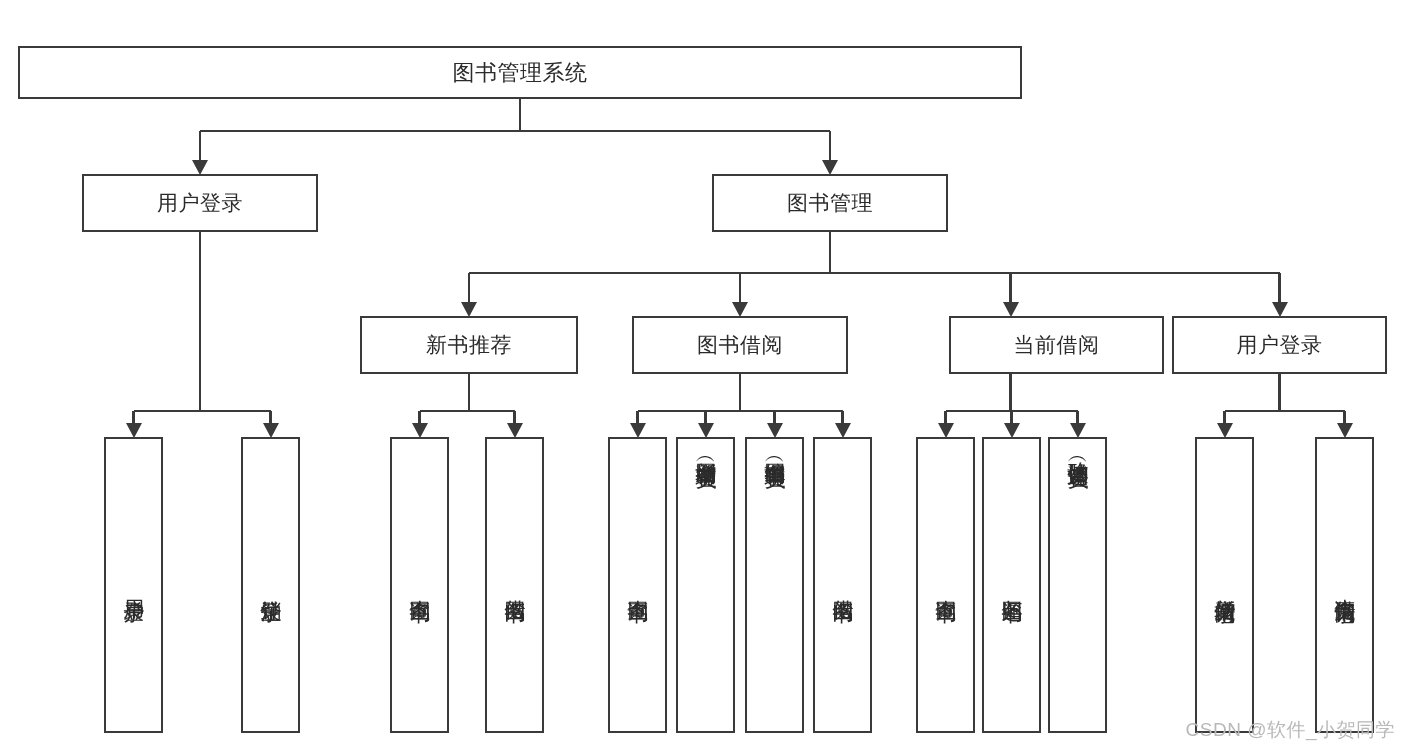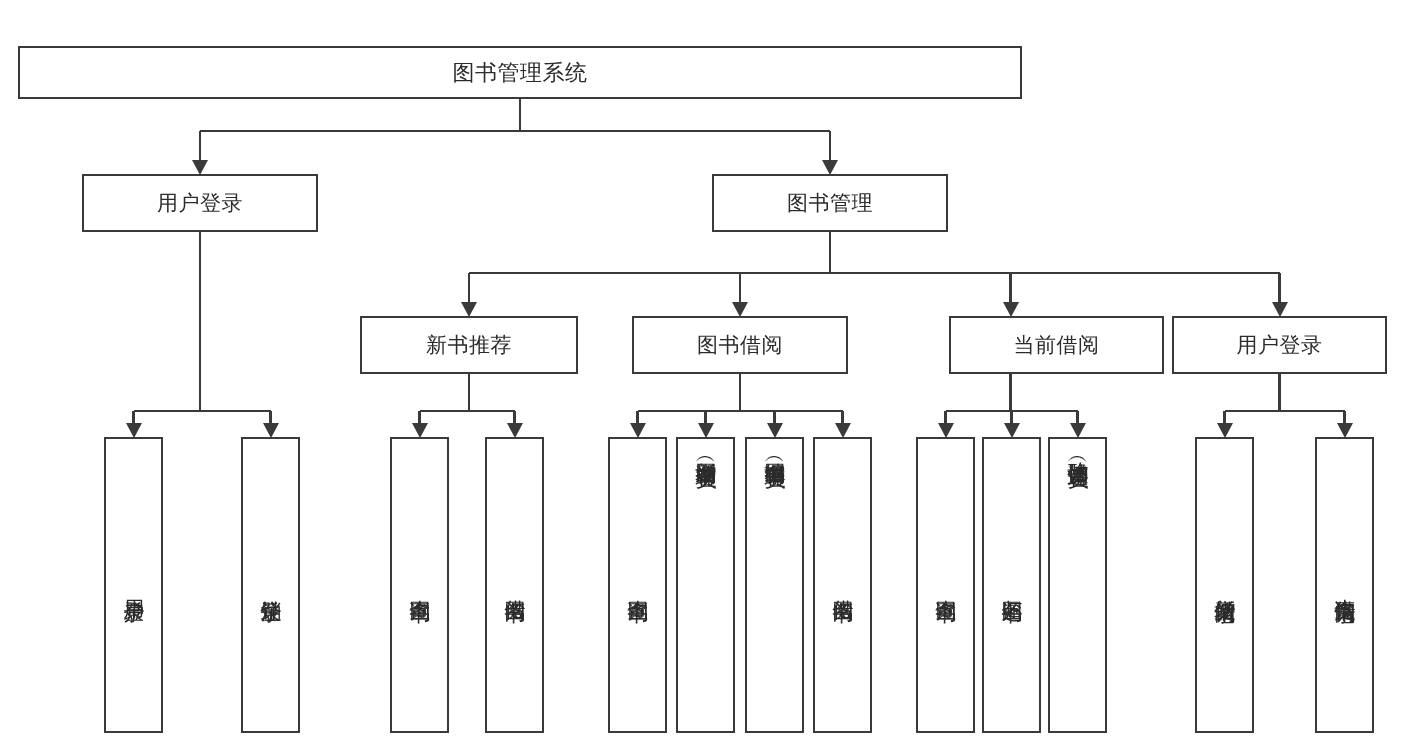--- a/index.html
+++ b/index.html
@@ -208,14 +208,15 @@
         <span class="node-label">确认归还（管理员）</span>
       </div>
       <div class="node leaf center" style="left: 1195px; top: 437px; width: 59px; height: 296px;">
         <span class="node-label">新增借阅记录</span>
       </div>
       <div class="node leaf center" style="left: 1315px; top: 437px; width: 59px; height: 296px;">
         <span class="node-label">查询借阅记录</span>
       </div>
     </div>
 
+  <div id="watermark">CSDN @软件_小贺同学</div>
 
 </div>
 
 </body></html>

